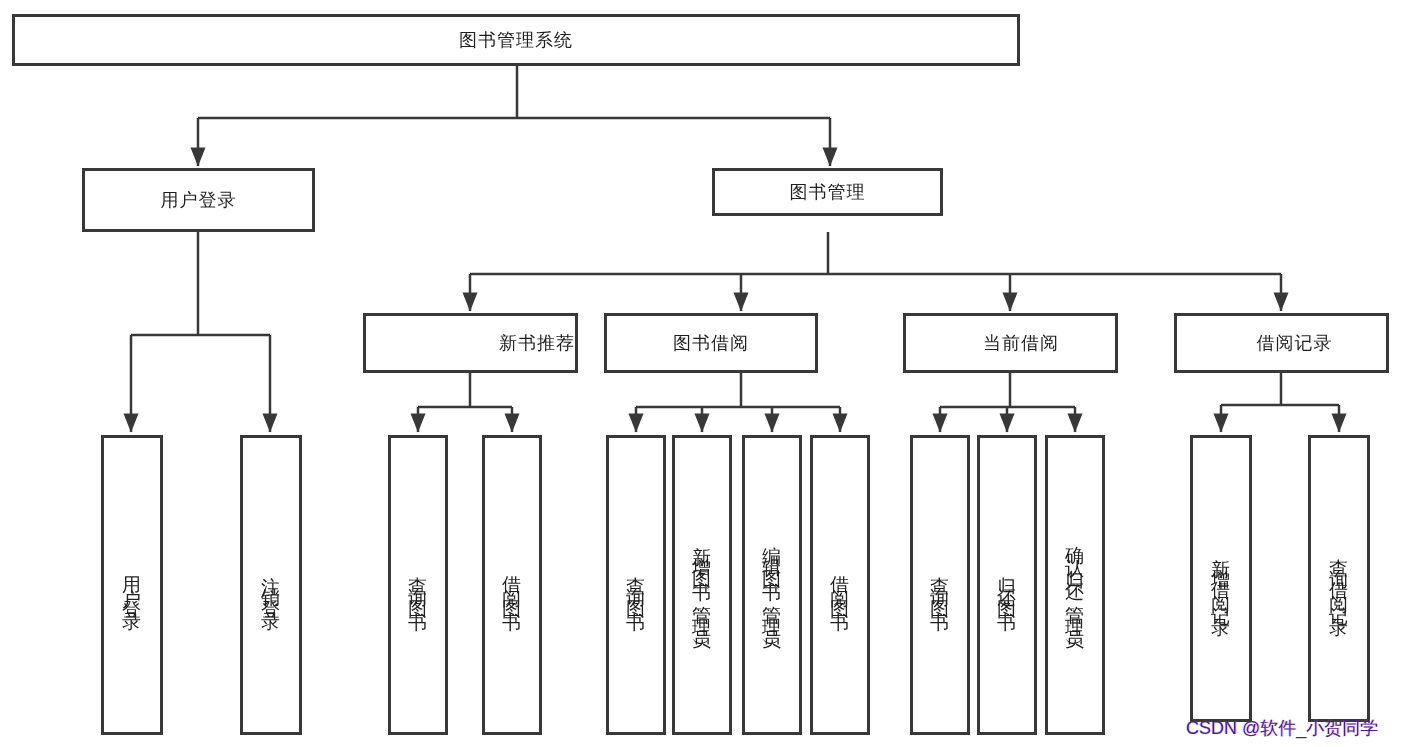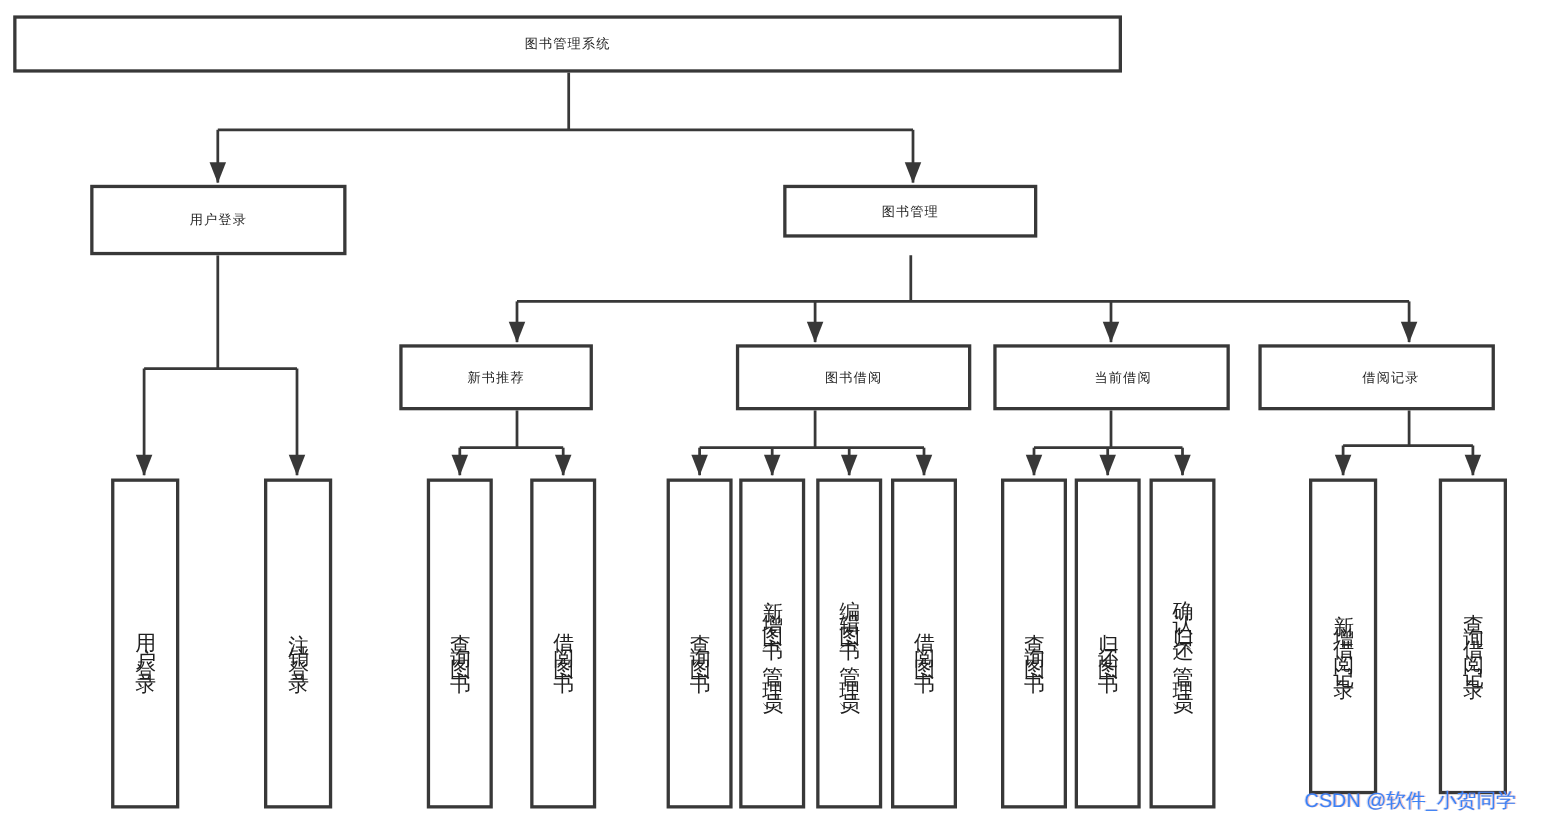--- a/index.html
+++ b/index.html
@@ -21,39 +21,39 @@
   .node {
     position: absolute;
     background: #ffffff;
     border: 3px solid #383838;
     box-sizing: border-box;
     display: flex;
     align-items: center;
     justify-content: center;
   }
   .hlabel {
-    font-size: 12px;
+    font-size: 18px;
     letter-spacing: 1px;
     white-space: nowrap;
     color: #1f1f1f;
   }
   .vtext {
     writing-mode: vertical-rl;
     text-orientation: mixed;
     font-size: 19px;
     line-height: 1;
     letter-spacing: 12px;
     color: #1f1f1f;
   }
   .watermark {
     position: absolute;
     left: 1186px;
     top: 716px;
     font-size: 18px;
-    color: #3b82f6;
+    color: #4c1d95;
     white-space: nowrap;
     text-shadow: 1px 0 0 rgba(225, 90, 90, 0.35), -1px 0 0 rgba(90, 130, 225, 0.30);
   }
 </style>
 </head>
 <body>
 
 <div class="stage">
 
   <svg class="wires" viewBox="0 0 1405 747" xmlns="http://www.w3.org/2000/svg">
@@ -101,30 +101,30 @@
     <span class="hlabel">图书管理系统</span>
   </div>
 
   <div class="node" style="left:82px; top:168px; width:233px; height:64px;">
     <span class="hlabel">用户登录</span>
   </div>
   <div class="node" style="left:712px; top:168px; width:231px; height:48px;">
     <span class="hlabel">图书管理</span>
   </div>
 
-  <div class="node" style="left:363px; top:313px; width:176px; height:60px;">
+  <div class="node" style="left:363px; top:313px; width:215px; height:60px;justify-content:flex-end;">
     <span class="hlabel">新书推荐</span>
   </div>
-  <div class="node" style="left:669px; top:313px; width:214px; height:60px;">
+  <div class="node" style="left:604px; top:313px; width:214px; height:60px;">
     <span class="hlabel">图书借阅</span>
   </div>
   <div class="node" style="left:903px; top:313px; width:215px; height:60px;padding-left:21px;">
     <span class="hlabel">当前借阅</span>
   </div>
-  <div class="node" style="left:1144px; top:313px; width:215px; height:60px;padding-left:26px;">
+  <div class="node" style="left:1174px; top:313px; width:215px; height:60px;padding-left:26px;">
     <span class="hlabel">借阅记录</span>
   </div>
 
   <div class="node leaf" style="left:101px; top:435px; width:62px; height:300px;">
     <span class="vtext">用户登录</span>
   </div>
   <div class="node leaf" style="left:240px; top:435px; width:62px; height:300px;">
     <span class="vtext">注销登录</span>
   </div>
 

